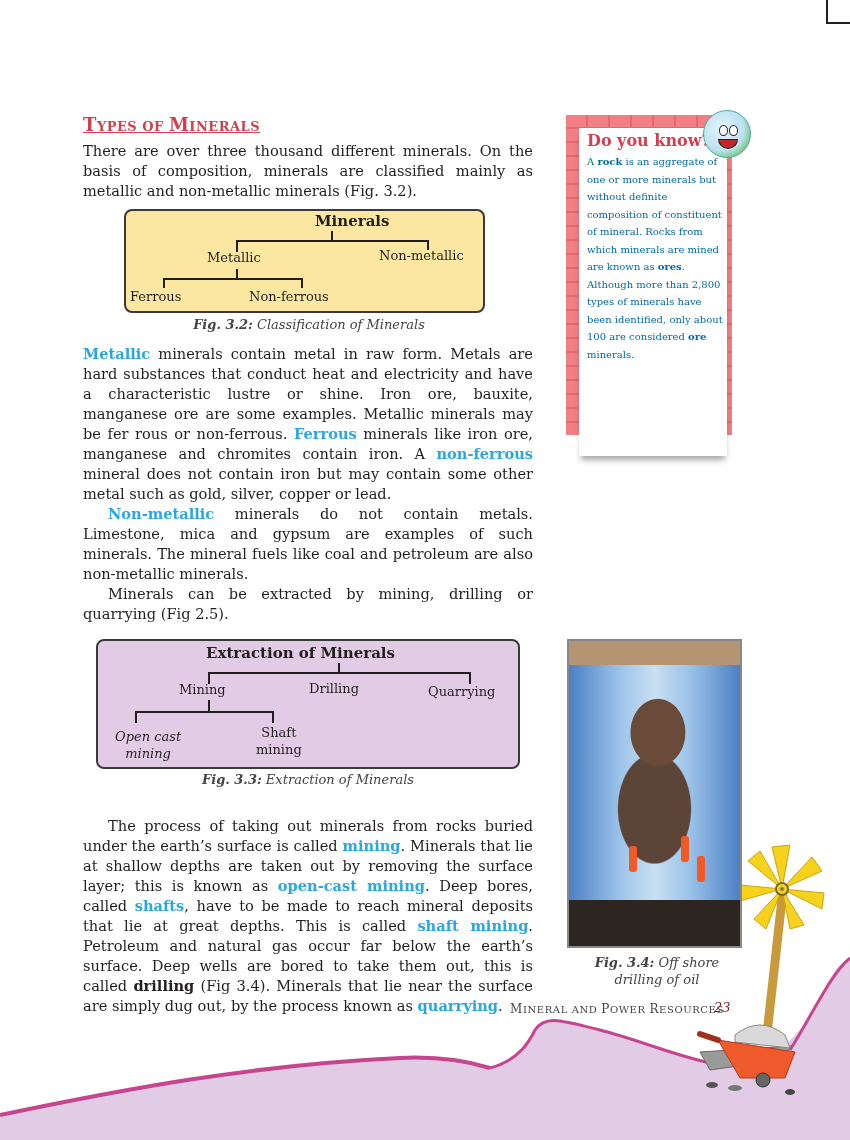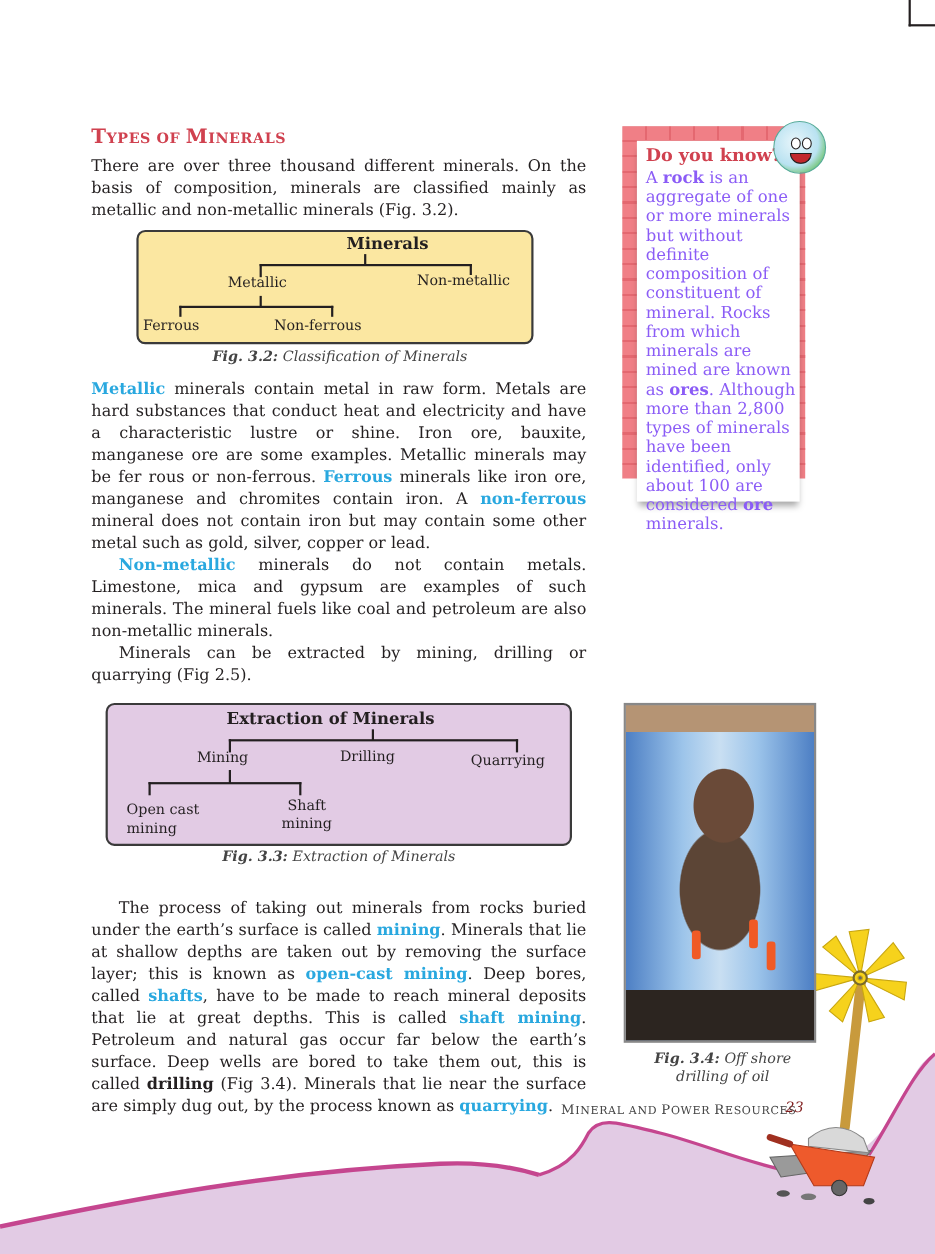--- a/index.html
+++ b/index.html
@@ -2,21 +2,21 @@
 <html><head>
 <meta charset="utf-8">
 <style>
   * { box-sizing: border-box; margin: 0; padding: 0; }
   html, body { width: 850px; height: 1140px; overflow: hidden; background: #ffffff; }
   body { position: relative; font-family: "DejaVu Serif", "Liberation Serif", serif; color: #231f20; }
 
   .crop-mark-top { position: absolute; left: 826px; top: 0; width: 24px; height: 24px; border-left: 2px solid #231f20; border-bottom: 2px solid #231f20; }
   .crop-mark-bottom { position: absolute; left: 826px; top: 1116px; width: 24px; height: 24px; border-left: 2px solid #231f20; border-top: 2px solid #231f20; }
 
-  .section-heading { position: absolute; left: 83px; top: 114px; font-family: "DejaVu Serif", serif; font-weight: bold; color: #d0414f; font-size: 13px; letter-spacing: 0.5px; }
+  .section-heading { position: absolute; left: 83px; top: 114px; font-family: "DejaVu Serif", serif; font-weight: bold; color: #d0414f; font-size: 13px; letter-spacing: 0.5px; text-decoration: underline; }
   .section-heading .cap { font-size: 18px; }
 
   .para { position: absolute; left: 83px; width: 450px; font-size: 14.6px; line-height: 20px; text-align: justify; text-align-last: left; }
   .para.indent { text-indent: 25px; }
   .kw { color: #29a8df; font-weight: bold; }
   .bold { font-weight: bold; color: #231f20; }
 
   .fig-box { position: absolute; border: 2px solid #3a3a3a; border-radius: 8px; }
   .fig1 { left: 124px; top: 209px; width: 361px; height: 104px; background: #fbe7a1; }
   .fig2 { left: 96px; top: 639px; width: 424px; height: 130px; background: #e2cbe4; }
@@ -28,21 +28,21 @@
   .caption { position: absolute; font-size: 13px; font-style: italic; color: #444; text-align: center; }
   .caption .fig-no { font-weight: bold; }
 
   .dyk-frame { position: absolute; left: 566px; top: 115px; width: 166px; height: 320px; background: #f07f86;
     background-image:
       repeating-linear-gradient(0deg, transparent 0 12px, #e46870 12px 14px),
       repeating-linear-gradient(90deg, transparent 0 20px, #e46870 20px 22px);
   }
   .dyk-card { position: absolute; left: 579px; top: 128px; width: 148px; height: 328px; background: #ffffff; box-shadow: 0 6px 6px -2px rgba(0,0,0,0.35); }
   .dyk-title { position: absolute; left: 587px; top: 131px; font-family: "DejaVu Serif", serif; font-weight: bold; color: #d0414f; font-size: 16px; }
-  .dyk-text { position: absolute; left: 587px; top: 153px; width: 140px; font-size: 15px; line-height: 17.5px; color: #8b5cf6; }
+  .dyk-text { position: absolute; left: 587px; top: 153px; width: 140px; font-size: 10px; line-height: 17.5px; color: #0369a1; }
   .globe { position: absolute; left: 703px; top: 110px; width: 48px; height: 48px; border-radius: 50%; background: radial-gradient(circle at 40% 40%, #e9f6fb 0%, #b9e2f1 55%, #6dc36b 80%, #3a9a49 100%); border: 1px solid #5a9; }
   .globe .eye { position: absolute; width: 9px; height: 11px; background: #fff; border: 1.5px solid #231f20; border-radius: 50%; top: 14px; }
   .globe .mouth { position: absolute; left: 14px; top: 28px; width: 20px; height: 10px; background: #c2272d; border-radius: 0 0 10px 10px; border: 1.5px solid #231f20; }
 
   .photo { position: absolute; left: 567px; top: 639px; width: 175px; height: 309px; border: 2px solid #888;
     background:
       linear-gradient(180deg, #b59474 0 8%, transparent 8% 100%),
       radial-gradient(ellipse 45px 55px at 52% 30%, #6a4a38 0 60%, transparent 62%),
       radial-gradient(ellipse 60px 90px at 50% 55%, #5c4536 0 60%, transparent 62%),
       linear-gradient(180deg, transparent 0 85%, #2c2520 85% 100%),
@@ -139,21 +139,21 @@
 <div class="line" style="left:208px; top:672px; width:263px; height:2px;"></div>
 <div class="line" style="left:208px; top:672px; width:2px; height:12px;"></div>
 <div class="line" style="left:469px; top:672px; width:2px; height:12px;"></div>
 <div class="node" style="left:179px; top:682px;">Mining</div>
 <div class="node" style="left:309px; top:681px;">Drilling</div>
 <div class="node" style="left:428px; top:684px;">Quarrying</div>
 <div class="line" style="left:208px; top:700px; width:2px; height:12px;"></div>
 <div class="line" style="left:135px; top:711px; width:139px; height:2px;"></div>
 <div class="line" style="left:135px; top:711px; width:2px; height:12px;"></div>
 <div class="line" style="left:272px; top:711px; width:2px; height:12px;"></div>
-<div class="node" style="left:115px; top:728px; line-height:17px;">
+<div class="node" style="left:115px; top:728px; text-align:center; line-height:17px;font-style:italic;">
   <div>Open cast</div>
   <div>mining</div>
 </div>
 <div class="node" style="left:256px; top:724px; text-align:center; line-height:17px;">
   <div>Shaft</div>
   <div>mining</div>
 </div>
 <div class="caption" style="left:96px; top:772px; width:424px;font-style:italic;">
   <span class="fig-no">Fig. 3.3:</span><span> Extraction of Minerals</span>
 </div>

